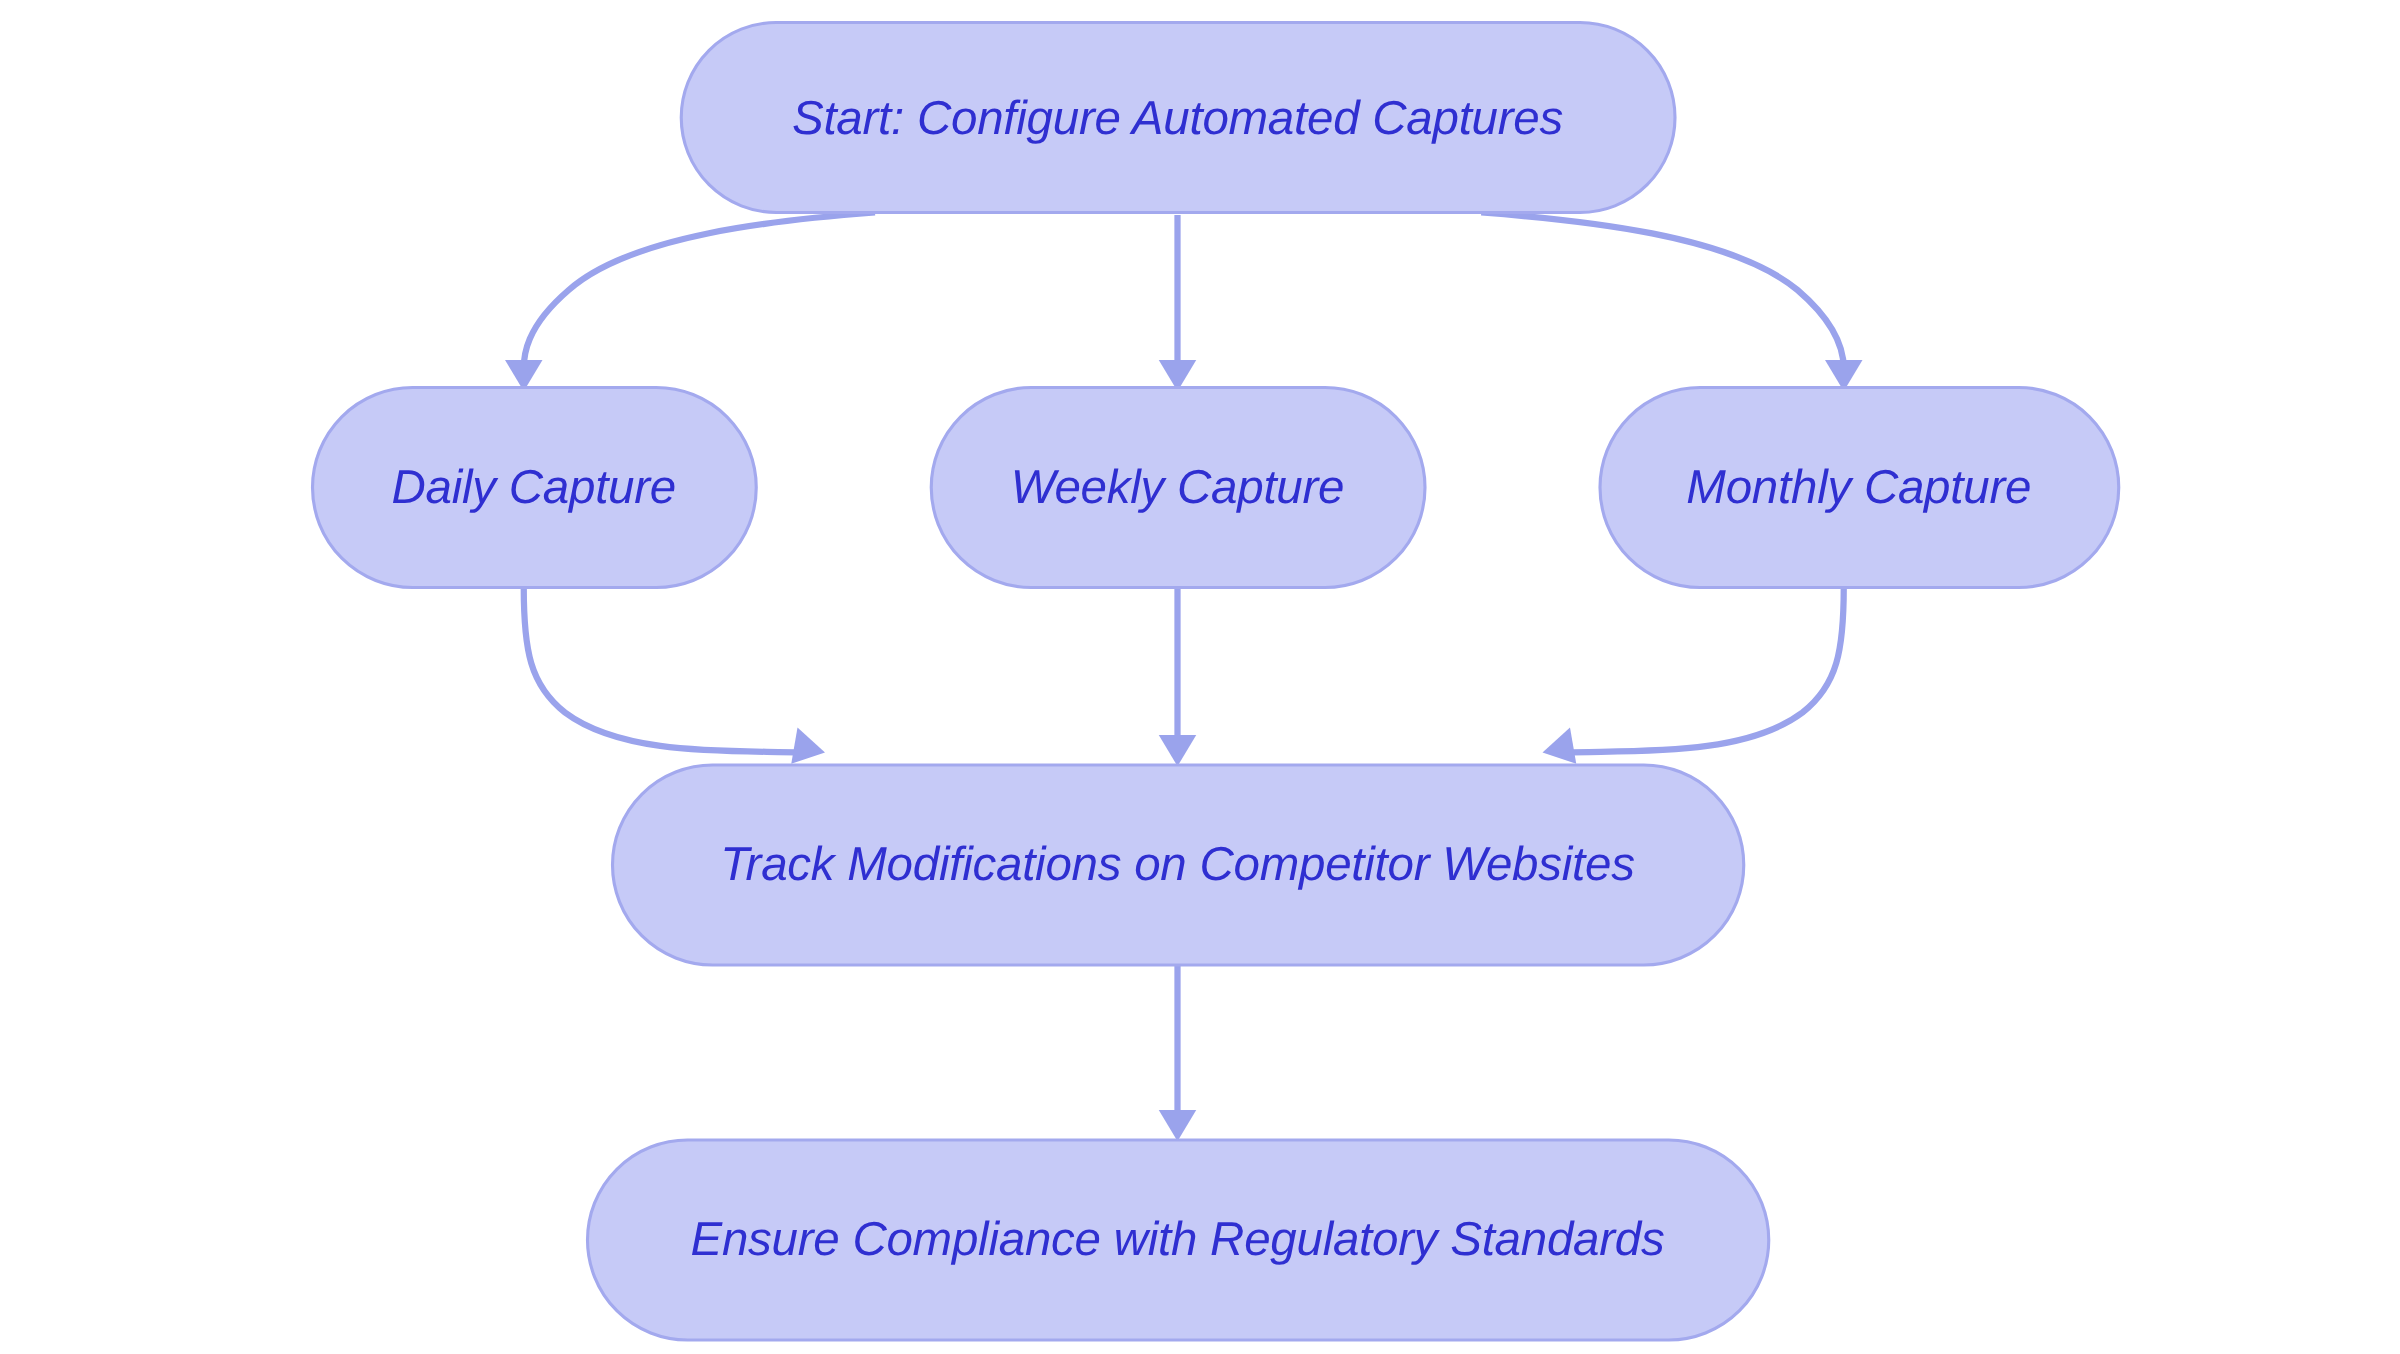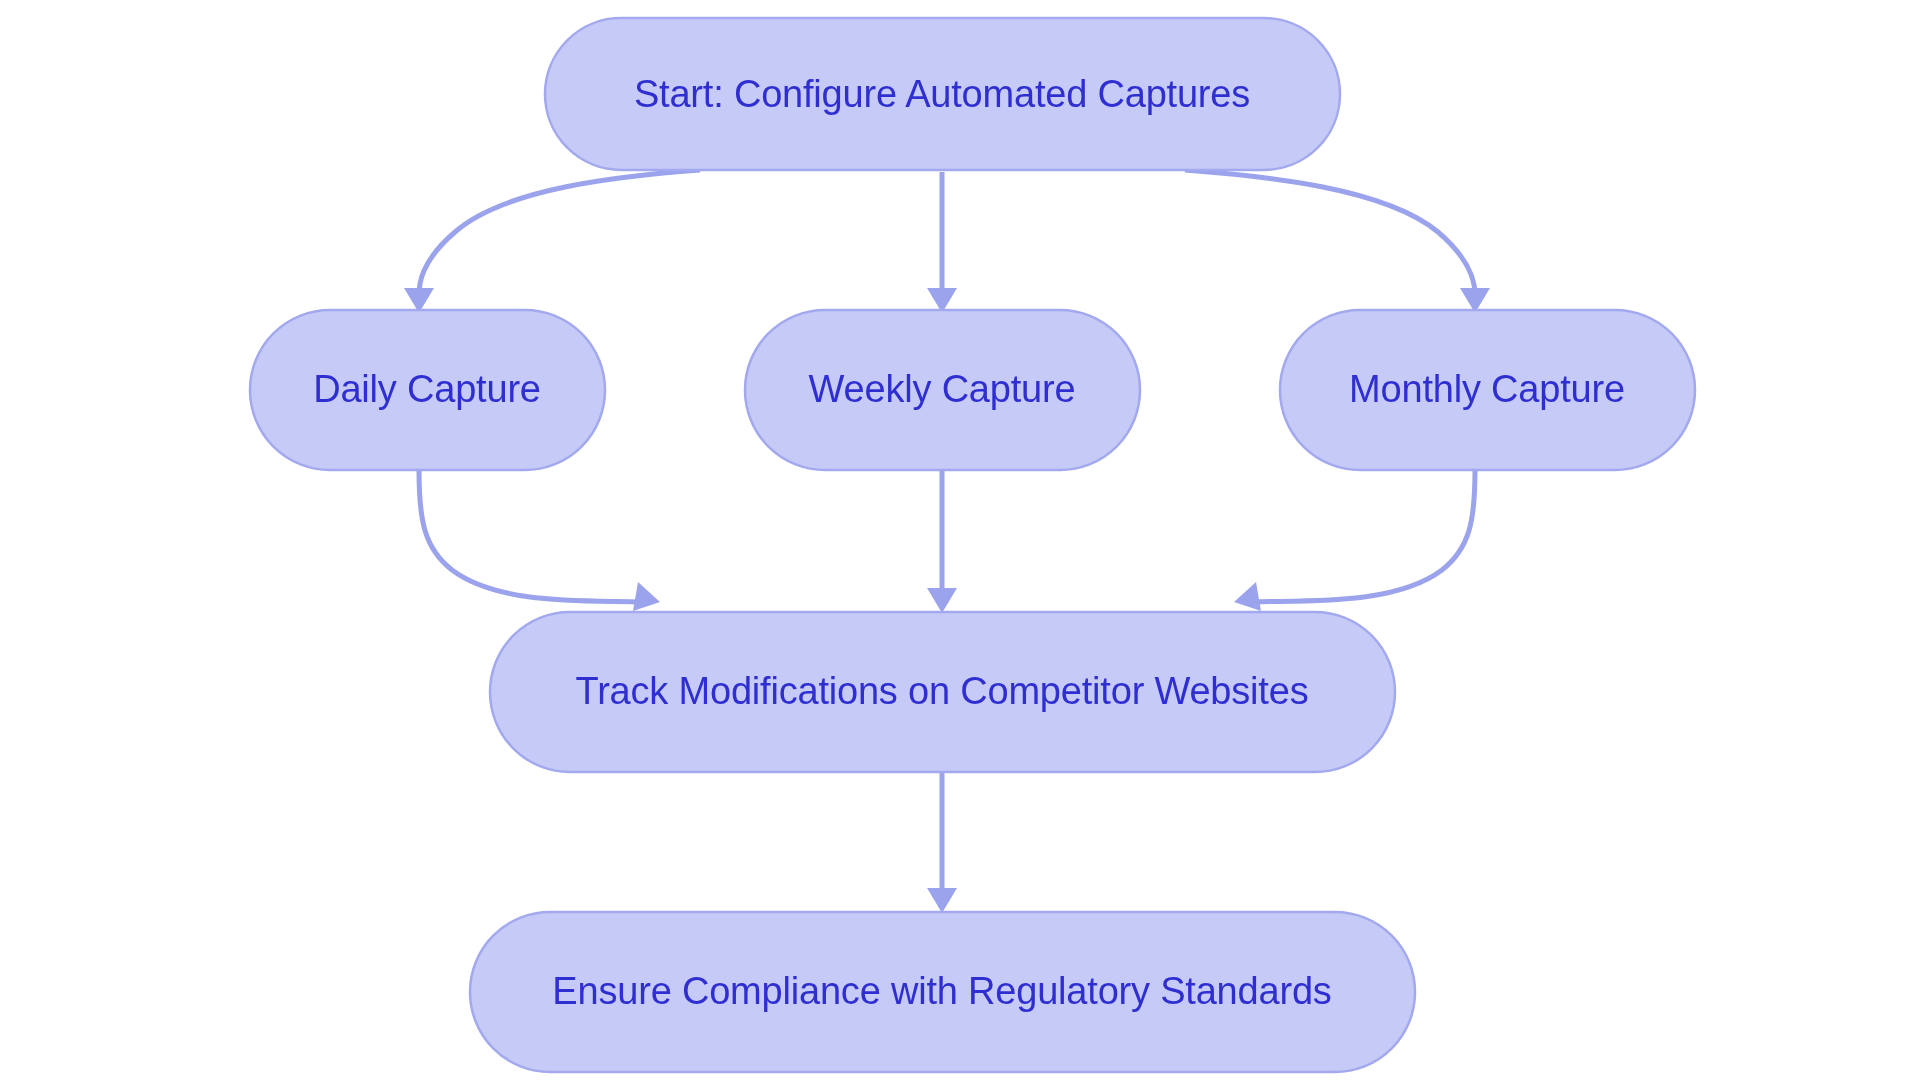--- a/index.html
+++ b/index.html
@@ -12,20 +12,21 @@
     width: 1920px;
     height: 1083px;
     font-family: "Liberation Sans", sans-serif;
     overflow: hidden;
   }
   #flow-root {
     position: relative;
     width: 1920px;
     height: 1083px;
     background: #ffffff;
+    font-style: italic;
   }
   #flow-svg {
     position: absolute;
     left: 0;
     top: 0;
     width: 1920px;
     height: 1083px;
     display: block;
   }
   .node-shape {

